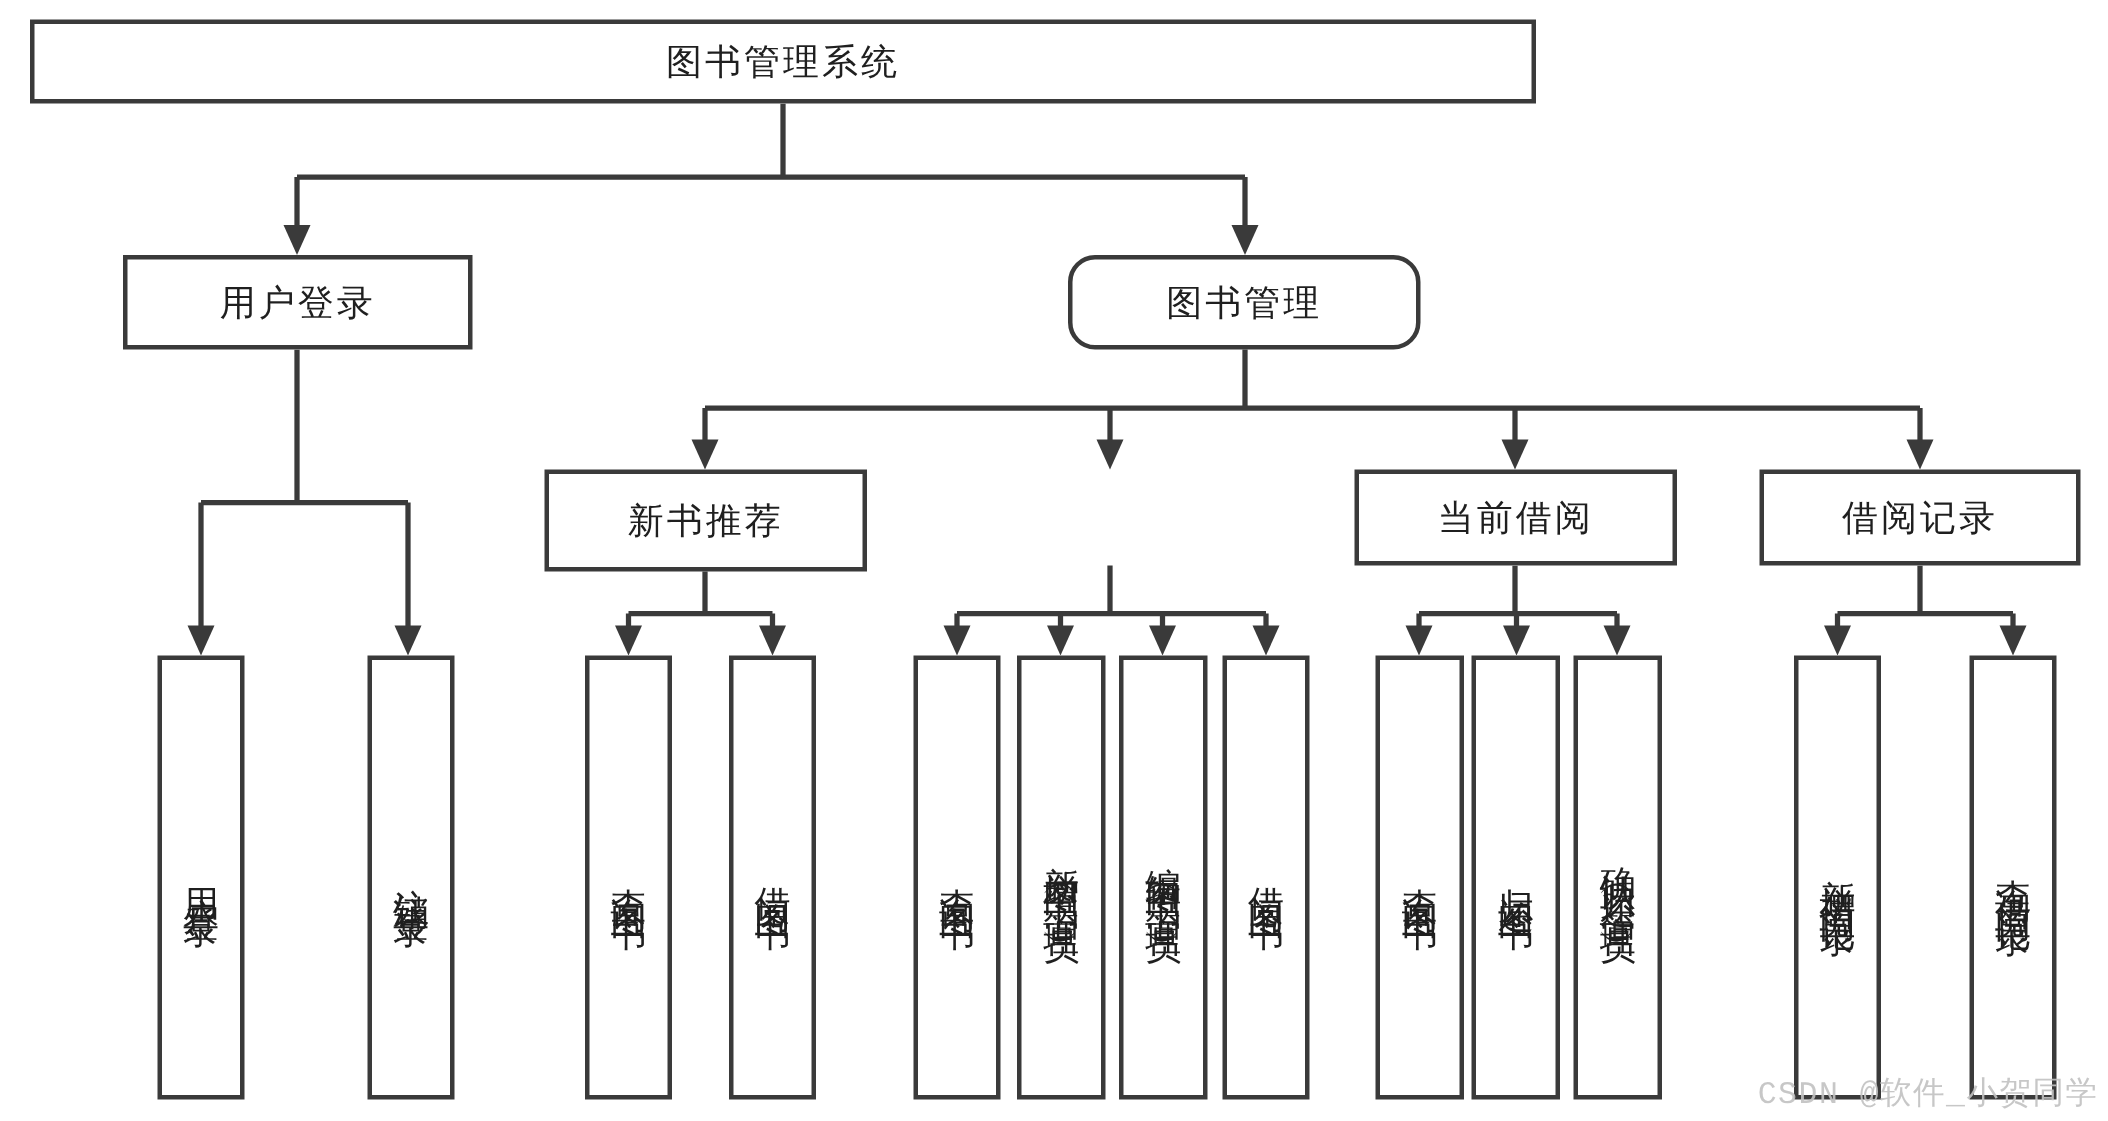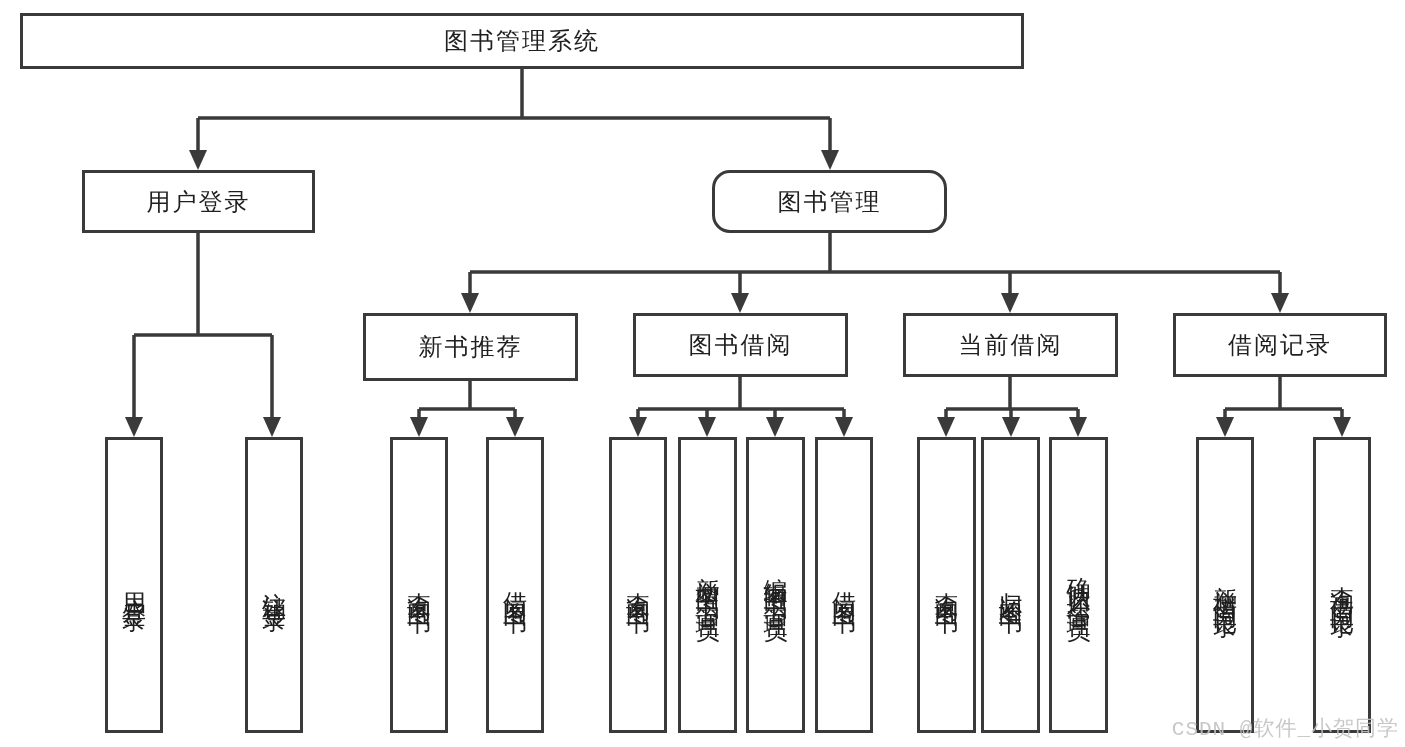--- a/index.html
+++ b/index.html
@@ -112,23 +112,20 @@
   <div class="node" style="left:82px; top:170px; width:233px; height:63px;">
     <span>用户登录</span>
   </div>
   <div class="node" style="left:712px; top:170px; width:235px; height:63px;border-radius:18px;">
     <span>图书管理</span>
   </div>
 
   <div class="node" style="left:363px; top:313px; width:215px; height:68px;">
     <span>新书推荐</span>
   </div>
-  <div class="node" style="left:633px; top:313px; width:215px; height:64px;">
-    <span>图书借阅</span>
-  </div>
   <div class="node" style="left:1173px; top:313px; width:214px; height:64px;">
     <span>借阅记录</span>
   </div>
   <div class="node" style="left:903px; top:313px; width:215px; height:64px;">
     <span>当前借阅</span>
   </div>
 
   <div class="node leaf" style="left:105px; top:437px; width:58px; height:296px;">
     <span>用户登录</span>
   </div>

